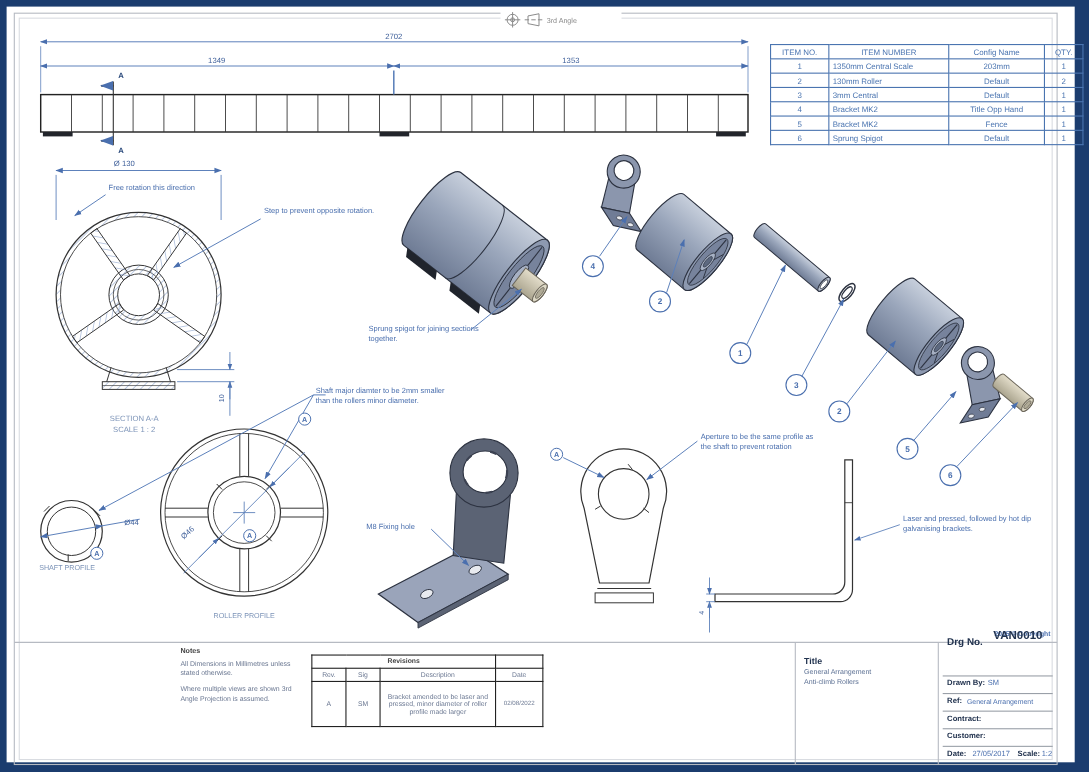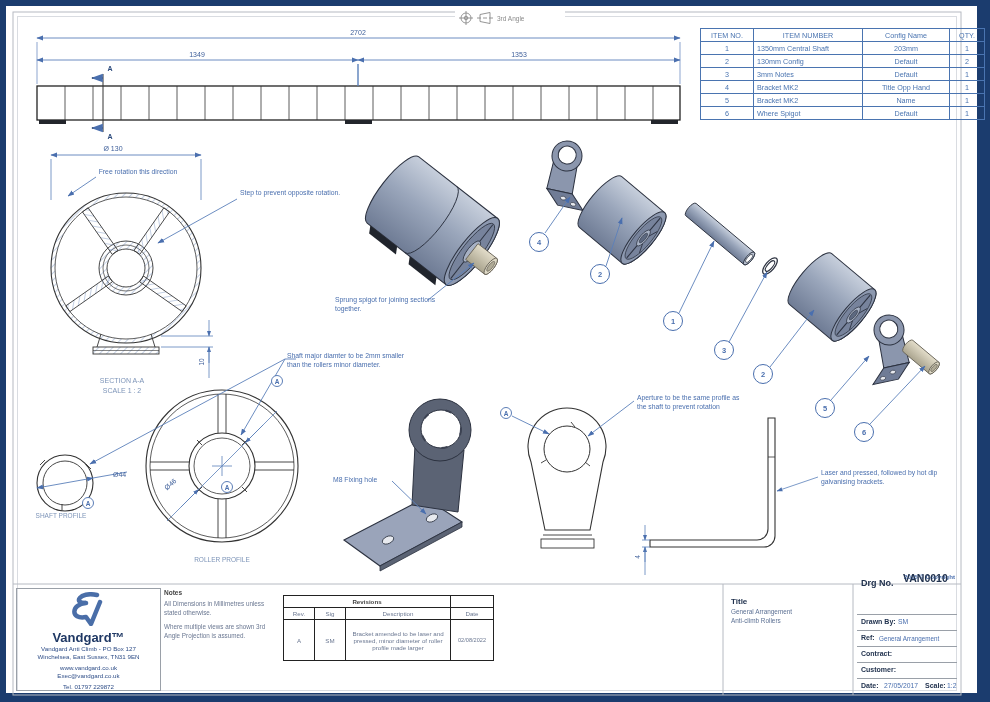--- a/index.html
+++ b/index.html
@@ -4,21 +4,21 @@
 <style>
   html,body{margin:0;padding:0;background:#e8e8e8;}
   #page{position:relative;width:990px;height:702px;background:#ffffff;overflow:hidden;
         font-family:"Liberation Sans",sans-serif;}
   .nb{position:absolute;background:#1b3c6e;}
   .abs{position:absolute;}
   .ann{position:absolute;font-size:6.8px;color:#4a6fae;line-height:1.32;}
   .ann.center{text-align:center;}
   .small-gray{color:#6b7892;}
   
-  .parts-table{position:absolute;left:700px;top:28px;border-collapse:collapse;
+  .parts-table{position:absolute;left:700px;top:40px;border-collapse:collapse;
                color:#4a74b0;font-size:7.2px;}
   .parts-table th,.parts-table td{border:1px solid #4a74b0;padding:0 3px;height:12px;
                text-align:center;font-weight:normal;white-space:nowrap;}
   .parts-table td.pn{text-align:left;}
   
   .rev-table{position:absolute;left:283px;top:595px;border-collapse:collapse;
              color:#6b7892;font-size:6.2px;}
   .rev-table th,.rev-table td{border:1.4px solid #222;padding:0 2px;text-align:center;
              font-weight:normal;}
   .rev-table .rt{font-weight:bold;color:#444;}
@@ -389,68 +389,57 @@
   <table class="parts-table">
     <tbody>
         <tr>
       <th style="width:46px;">ITEM NO.</th>
       <th style="width:102px;">ITEM NUMBER</th>
       <th style="width:80px;">Config Name</th>
       <th style="width:28px;">QTY.</th>
     </tr>
     <tr>
       <td>1</td>
-      <td class="pn">1350mm Central Shaft</td>
+      <td class="pn">1350mm Central Scale</td>
       <td>203mm</td>
       <td>1</td>
     </tr>
     <tr>
       <td>2</td>
-      <td class="pn">130mm Config</td>
+      <td class="pn">130mm Roller</td>
       <td>Default</td>
       <td>2</td>
     </tr>
     <tr>
       <td>3</td>
-      <td class="pn">3mm Notes</td>
+      <td class="pn">3mm Central</td>
       <td>Default</td>
       <td>1</td>
     </tr>
     <tr>
       <td>4</td>
       <td class="pn">Bracket MK2</td>
       <td>Title Opp Hand</td>
       <td>1</td>
     </tr>
     <tr>
       <td>5</td>
       <td class="pn">Bracket MK2</td>
-      <td>Name</td>
+      <td>Fence</td>
       <td>1</td>
     </tr>
     <tr>
       <td>6</td>
-      <td class="pn">Where Spigot</td>
+      <td class="pn">Sprung Spigot</td>
       <td>Default</td>
       <td>1</td>
     </tr>
   </tbody>
     </table>
 
-  <div class="logo-box">
-    <svg width="44" height="34" viewBox="0 0 44 34" style="margin-top:3px;">
-      <path d="M30,3 C12,-1 6,12 19,11 C4,12 3,28 19,25 L24,32 L33,10" fill="none" stroke="#4a6ea8" stroke-width="4.5" stroke-linecap="round" stroke-linejoin="round"></path>
-    </svg>
-    <div class="logo-brand">Vandgard™</div>
-    <div class="logo-addr">Vandgard Anti Climb - PO Box 127</div>
-    <div class="logo-addr">Winchelsea, East Sussex, TN31 9EN</div>
-    <div class="logo-addr" style="margin-top:2px;">www.vandgard.co.uk</div>
-    <div class="logo-addr">Exec@vandgard.co.uk</div>
-    <div class="logo-addr" style="margin-top:3px;">Tel. 01797 229872</div>
-  </div>
 
   <div class="abs" style="left:164px;top:589px;width:112px;">
     <div style="font-size:6.5px;font-weight:bold;color:#444;">Notes</div>
     <div class="small-gray" style="font-size:6.3px;line-height:1.35;margin-top:4px;">All Dimensions in Millimetres unless stated otherwise.</div>
     <div class="small-gray" style="font-size:6.3px;line-height:1.35;margin-top:6px;">Where multiple views are shown 3rd Angle Projection is assumed.</div>
   </div>
 
   <table class="rev-table">
     <tbody>
         <tr>

